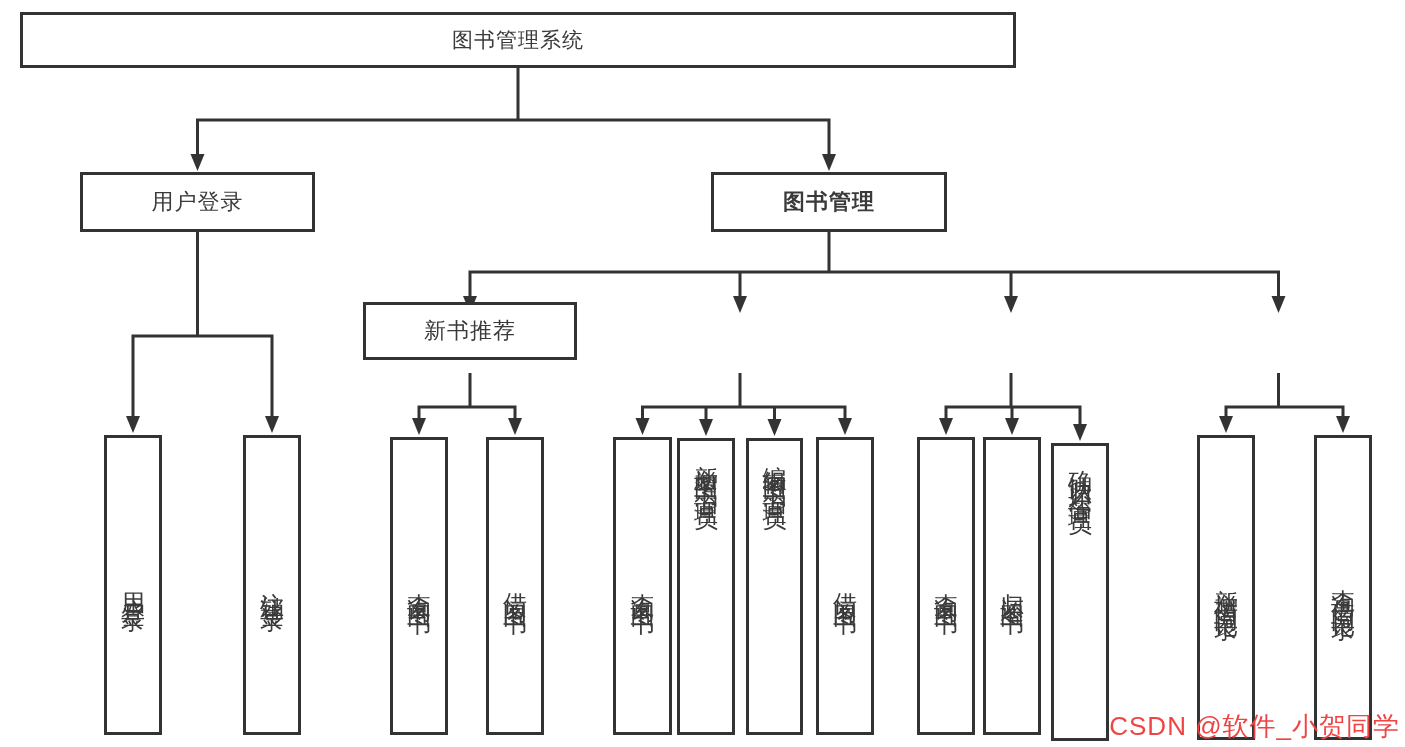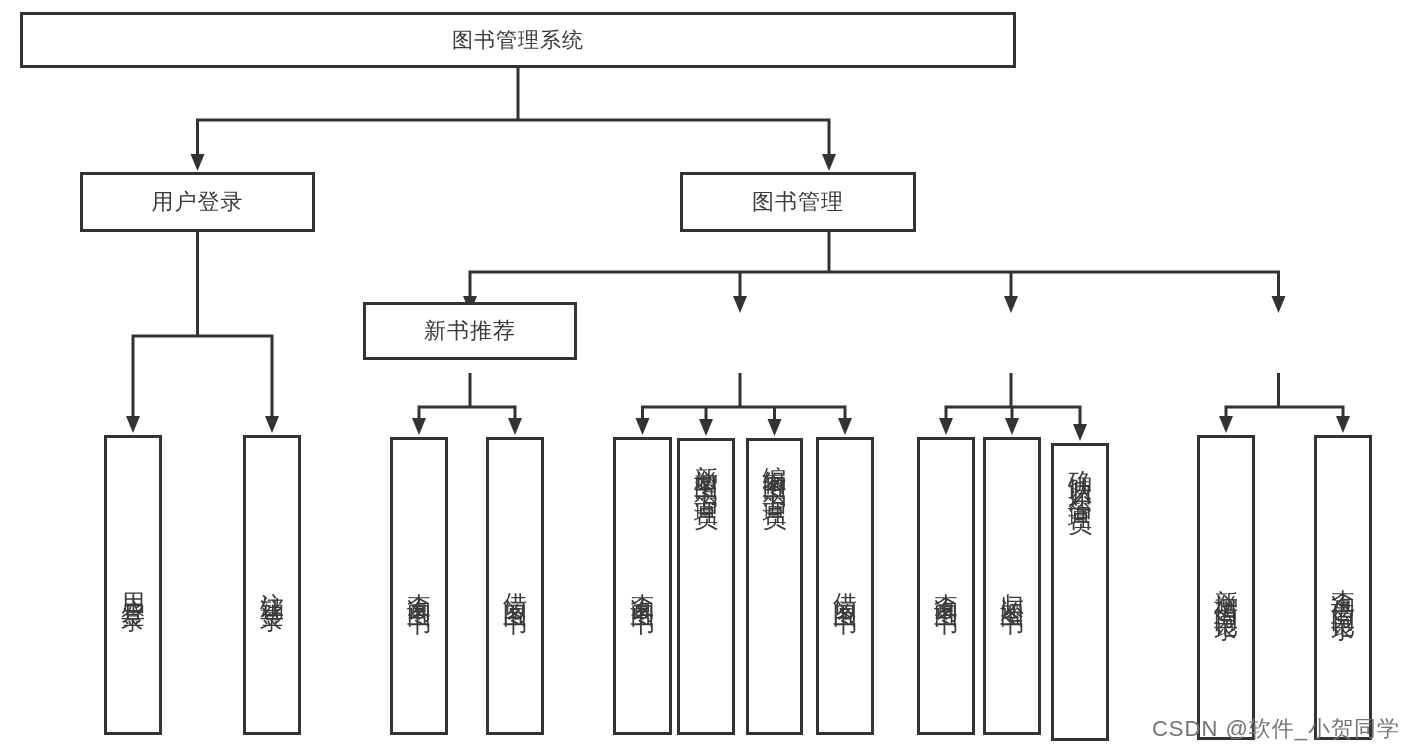--- a/index.html
+++ b/index.html
@@ -38,22 +38,22 @@
     letter-spacing: 6px;
     line-height: 1;
     white-space: nowrap;
   }
   .vbox.vtop { align-items: flex-start; }
   .vbox.vtop .vtext { padding-top: 5px; }
   .watermark {
     position: absolute;
     right: 5px;
     bottom: 3px;
-    font-size: 22px;
-    color: #737373;
+    font-size: 26px;
+    color: #ef4444;
     letter-spacing: 1px;
     z-index: 5;
     white-space: nowrap;
   }
 </style>
 </head>
 <body>
 
 <div class="stage">
 
@@ -97,21 +97,21 @@
     </g>
   </svg>
 
   <div class="box" style="left:20px; top:12px; width:996px; height:56px;">
     <span class="hlabel root-label">图书管理系统</span>
   </div>
 
   <div class="box" style="left:80px; top:172px; width:235px; height:60px;">
     <span class="hlabel">用户登录</span>
   </div>
-  <div class="box" style="left:680px; top:172px; width:236px; height:60px;">
+  <div class="box" style="left:711px; top:172px; width:236px; height:60px;font-weight:bold;">
     <span class="hlabel">图书管理</span>
   </div>
 
   <div class="box" style="left:363px; top:302px; width:214px; height:58px;">
     <span class="hlabel">新书推荐</span>
   </div>
 
   <div class="box vbox" style="left:104px; top:435px; width:58px; height:300px;">
     <span class="vtext">用户登录</span>
   </div>

